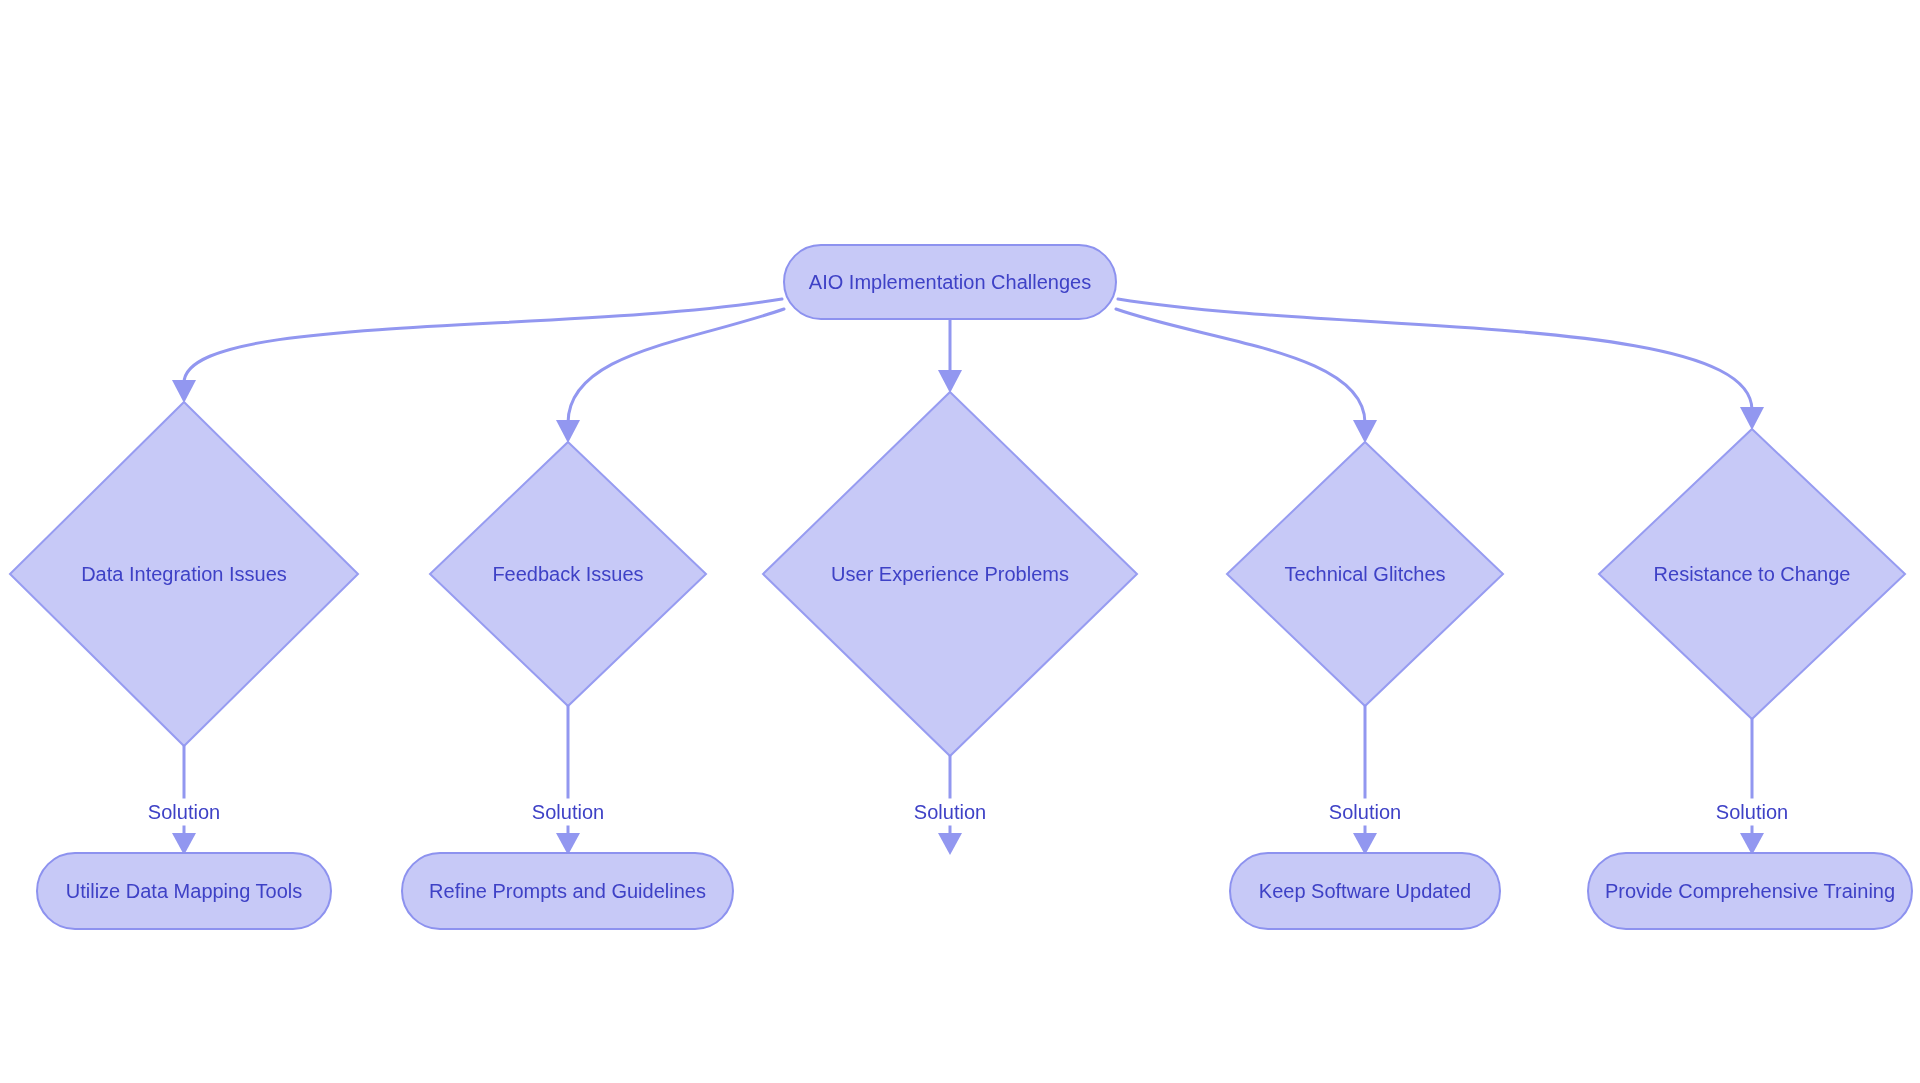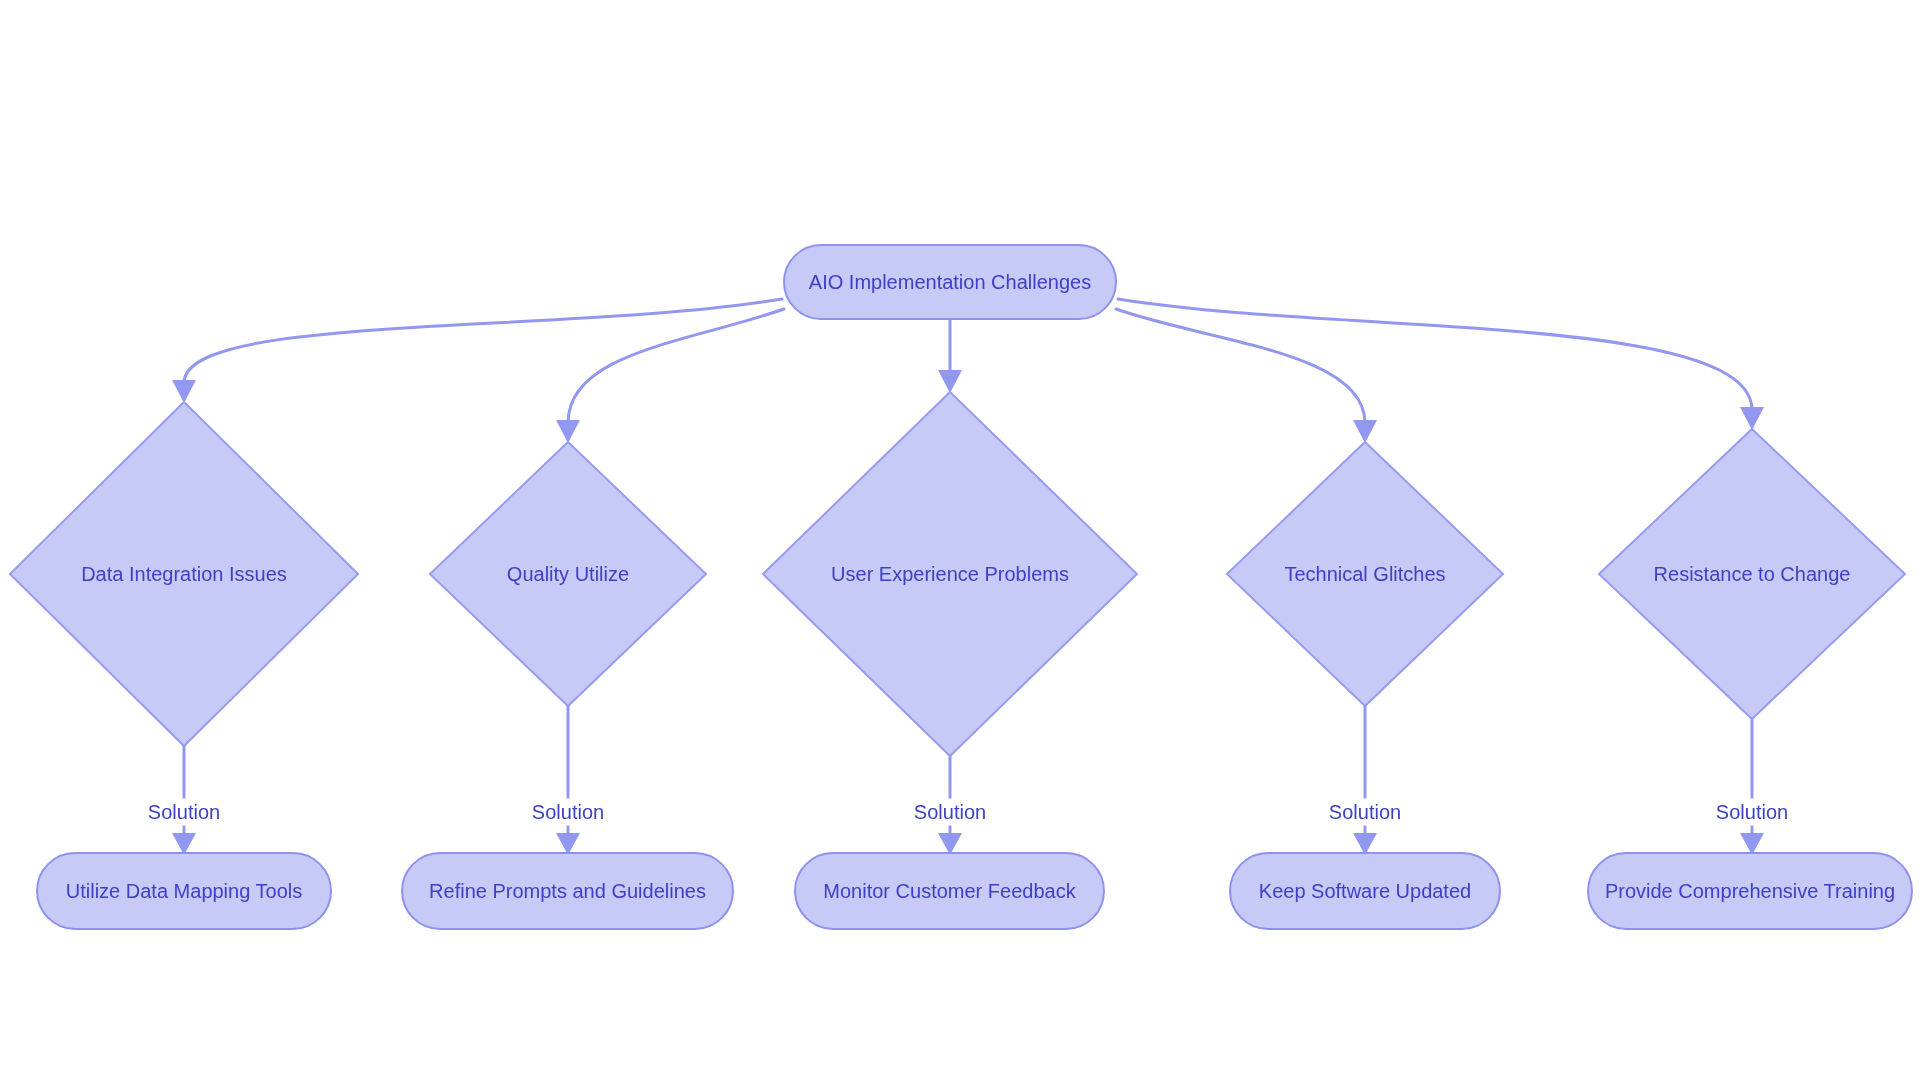--- a/index.html
+++ b/index.html
@@ -108,40 +108,37 @@
     <polygon class="arrowhead" points="938,786 962,786 950,808"></polygon>
     <polygon class="arrowhead" points="1353,786 1377,786 1365,808"></polygon>
     <polygon class="arrowhead" points="1740,786 1764,786 1752,808"></polygon>
   </svg>
 
   <div class="node" style="left:783px; top:197px; width:334px; height:76px;">
     <span class="node-label">AIO Implementation Challenges</span>
   </div>
 
   <div class="diamond-label" style="left:184px; top:527px;">Data Integration Issues</div>
-  <div class="diamond-label" style="left:568px; top:527px;">Quality Utilize</div>
+  <div class="diamond-label" style="left:568px; top:527px;">Feedback Issues</div>
   <div class="diamond-label" style="left:950px; top:527px;">User Experience Problems</div>
   <div class="diamond-label" style="left:1365px; top:527px;">Technical Glitches</div>
   <div class="diamond-label" style="left:1752px; top:527px;">Resistance to Change</div>
 
   <div class="edge-label" style="left:184px; top:765px;">Solution</div>
   <div class="edge-label" style="left:568px; top:765px;">Solution</div>
   <div class="edge-label" style="left:950px; top:765px;">Solution</div>
   <div class="edge-label" style="left:1365px; top:765px;">Solution</div>
   <div class="edge-label" style="left:1752px; top:765px;">Solution</div>
 
   <div class="node" style="left:401px;  top:805px; width:333px; height:78px;">
     <span class="node-label">Refine Prompts and Guidelines</span>
   </div>
   <div class="node" style="left:36px;   top:805px; width:296px; height:78px;">
     <span class="node-label">Utilize Data Mapping Tools</span>
   </div>
-  <div class="node" style="left:794px;  top:805px; width:311px; height:78px;">
-    <span class="node-label">Monitor Customer Feedback</span>
-  </div>
   <div class="node" style="left:1587px; top:805px; width:326px; height:78px;">
     <span class="node-label">Provide Comprehensive Training</span>
   </div>
   <div class="node" style="left:1229px; top:805px; width:272px; height:78px;">
     <span class="node-label">Keep Software Updated</span>
   </div>
 
 </div>
 
 </body></html>

